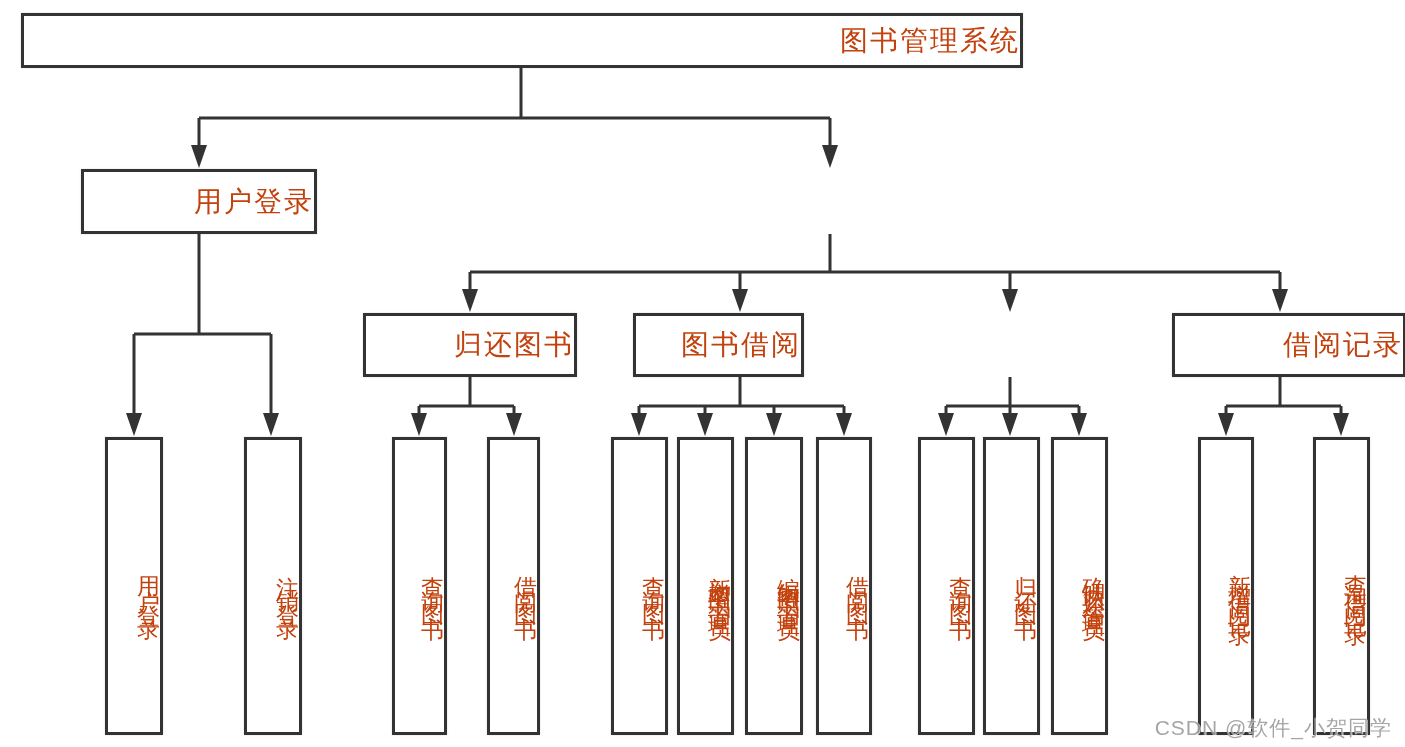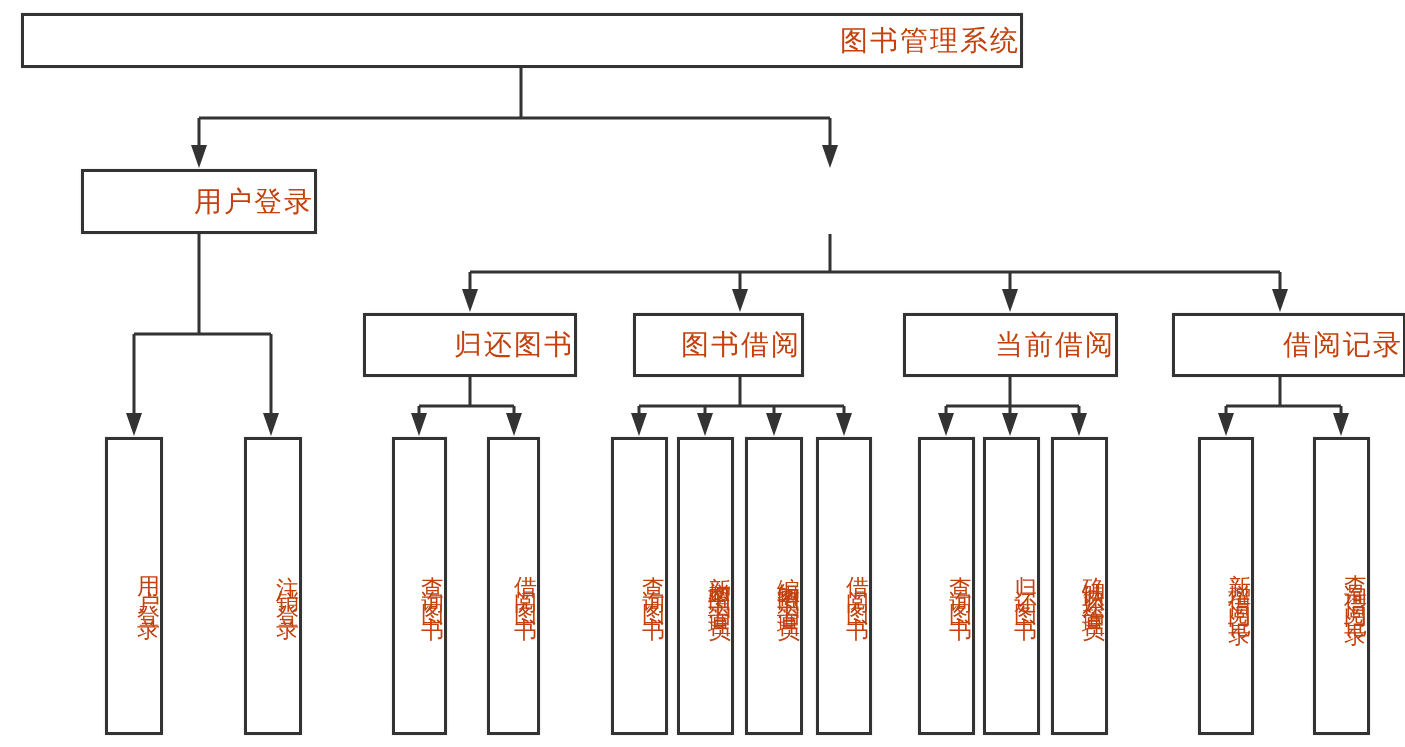--- a/index.html
+++ b/index.html
@@ -97,23 +97,20 @@
   <div class="box hbox" style="left:81px; top:169px; width:236px; height:65px;">
     <span>用户登录</span>
   </div>
 
   <div class="box hbox" style="left:363px; top:313px; width:214px; height:64px;">
     <span>归还图书</span>
   </div>
   <div class="box hbox" style="left:633px; top:313px; width:171px; height:64px;">
     <span>图书借阅</span>
   </div>
-  <div class="box hbox" style="left:903px; top:313px; width:215px; height:64px;">
-    <span>当前借阅</span>
-  </div>
   <div class="box hbox" style="left:1172px; top:313px; width:234px; height:64px;">
     <span>借阅记录</span>
   </div>
 
   <div class="box vbox" style="left:105px; top:437px; width:58px; height:298px;">
     <span class="vtext" style="letter-spacing: 14px;">用户登录</span>
   </div>
   <div class="box vbox" style="left:244px; top:437px; width:58px; height:298px;">
     <span class="vtext" style="letter-spacing: 14px;">注销登录</span>
   </div>
@@ -148,14 +145,15 @@
     <span class="vtext" style="letter-spacing: 6px;">确认归还（管理员）</span>
   </div>
 
   <div class="box vbox" style="left:1198px; top:437px; width:56px; height:298px;">
     <span class="vtext" style="letter-spacing: 10px;">新增借阅记录</span>
   </div>
   <div class="box vbox" style="left:1313px; top:437px; width:57px; height:298px;">
     <span class="vtext" style="letter-spacing: 10px;">查询借阅记录</span>
   </div>
 
+  <div class="watermark">CSDN @软件_小贺同学</div>
 
 </div>
 
 </body></html>

